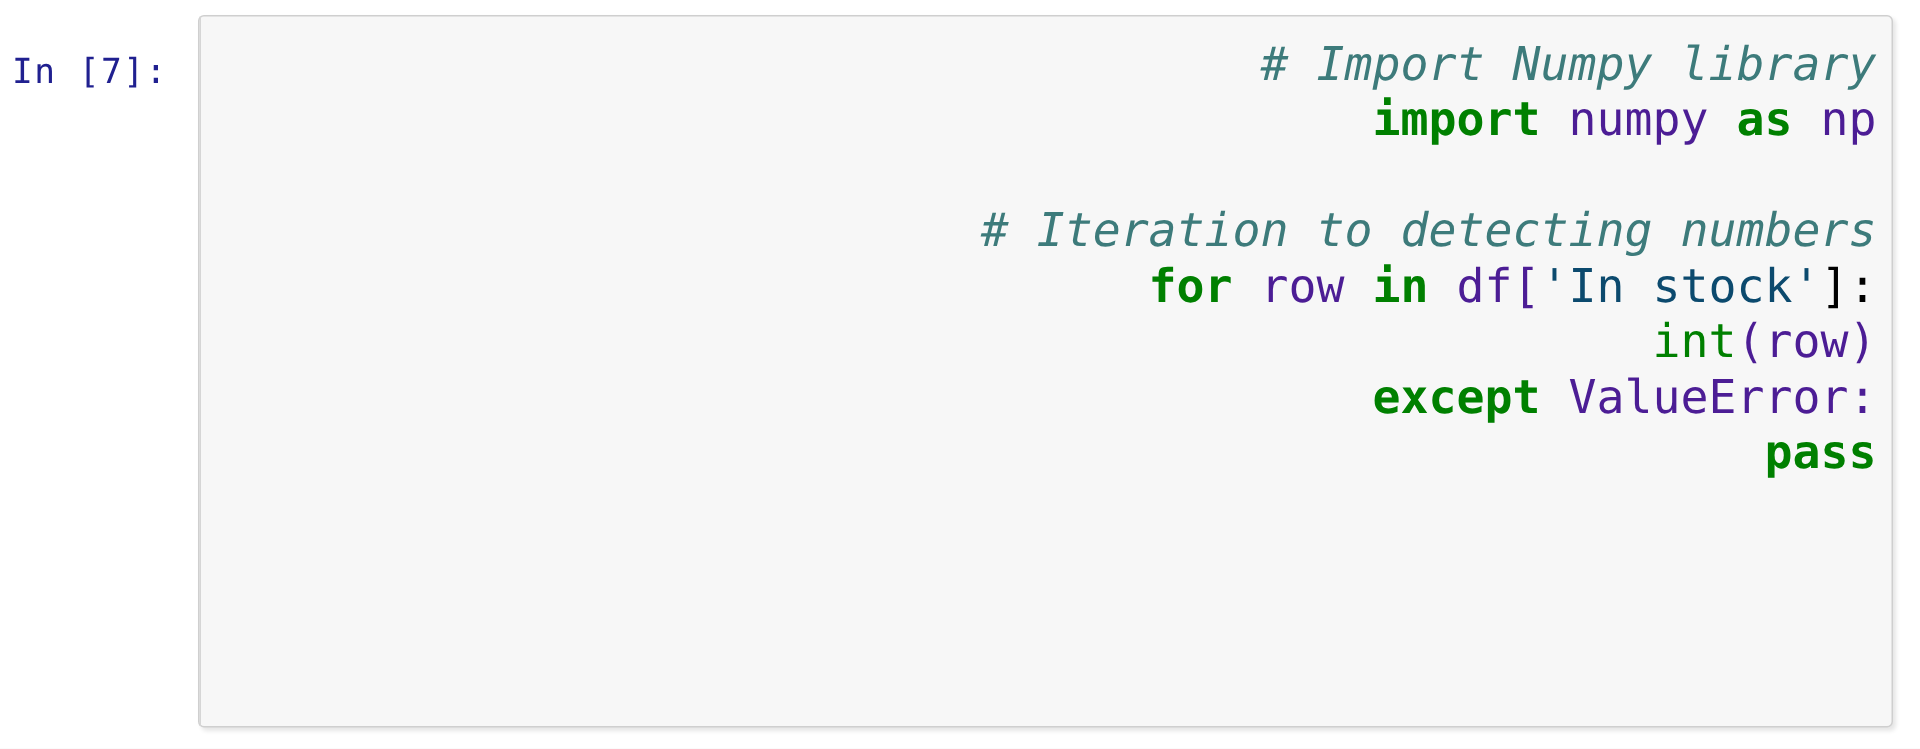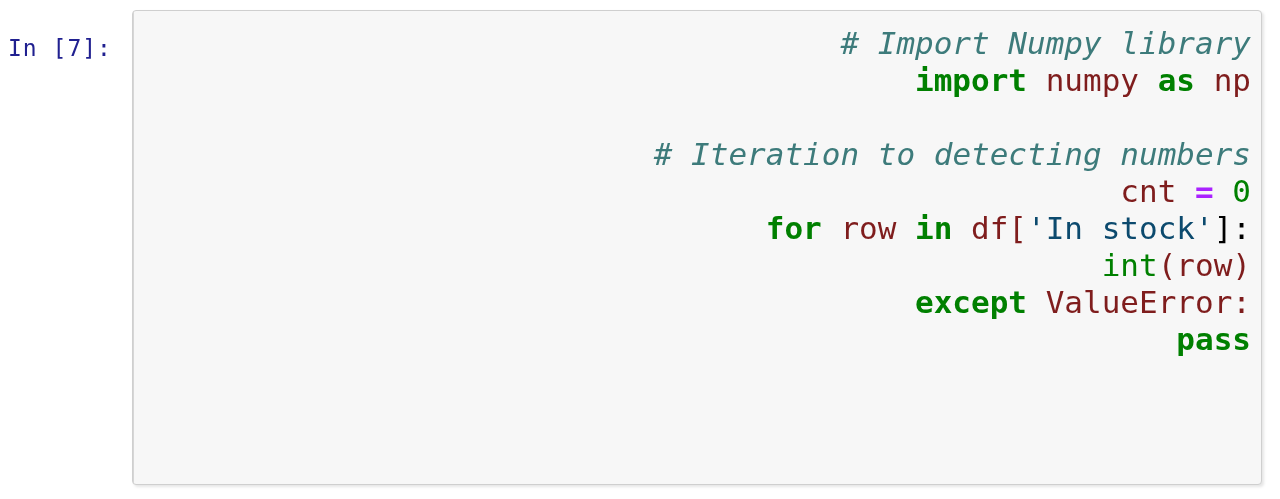--- a/index.html
+++ b/index.html
@@ -89,39 +89,38 @@
 
   .ln { display: block; min-height: 37px; }
 
   
   .tok-comment  { color: #3d7b7b; font-style: italic; }
   .tok-keyword  { color: #008000; font-weight: bold; }
   .tok-builtin  { color: #008000; font-weight: normal; }
   .tok-string   { color: #0c4a6e; }
   .tok-operator { color: #aa22ff; font-weight: bold; }
   .tok-number   { color: #008000; }
-  .tok-name     { color: #7f1d1d; }
+  .tok-name     { color: #4c1d95; }
   .tok-punct    { color: #000000; }
 </style>
 </head>
 <body>
 
 <div class="notebook">
 
   <div class="cell-row">
 
     <div class="prompt">In [7]:</div>
 
     <div class="input-wrap">
       <div class="input-area">
         <pre class="code" id="code-body"><span class="ln"><span class="tok-comment"># Import Numpy library</span>
 </span><span class="ln"><span class="tok-keyword">import</span><span class="tok-name"> numpy </span><span class="tok-keyword">as</span><span class="tok-name"> np</span>
 </span><span class="ln">
 </span><span class="ln"><span class="tok-comment"># Iteration to detecting numbers</span>
-</span><span class="ln"><span class="tok-name">cnt </span><span class="tok-operator">=</span><span class="tok-name"> </span><span class="tok-number">0</span>
 </span><span class="ln"><span class="tok-keyword">for</span><span class="tok-name"> row </span><span class="tok-keyword">in</span><span class="tok-name"> df[</span><span class="tok-string">'In stock'</span><span class="tok-punct">]:</span>
 </span><span class="ln"><span class="tok-name">        </span><span class="tok-builtin">int</span><span class="tok-name">(row)</span>
 </span><span class="ln"><span class="tok-name">    </span><span class="tok-keyword">except</span><span class="tok-name"> ValueError:</span>
 </span><span class="ln"><span class="tok-name">        </span><span class="tok-keyword">pass</span>
 </span></pre>
       </div>
     </div>
 
   </div>
 

